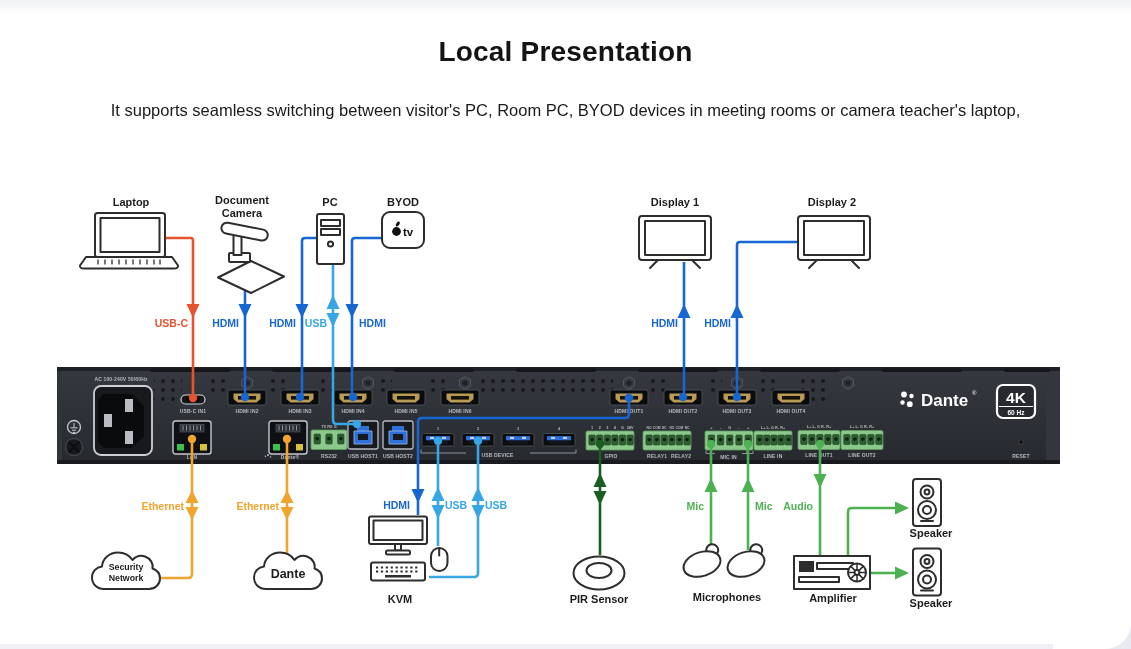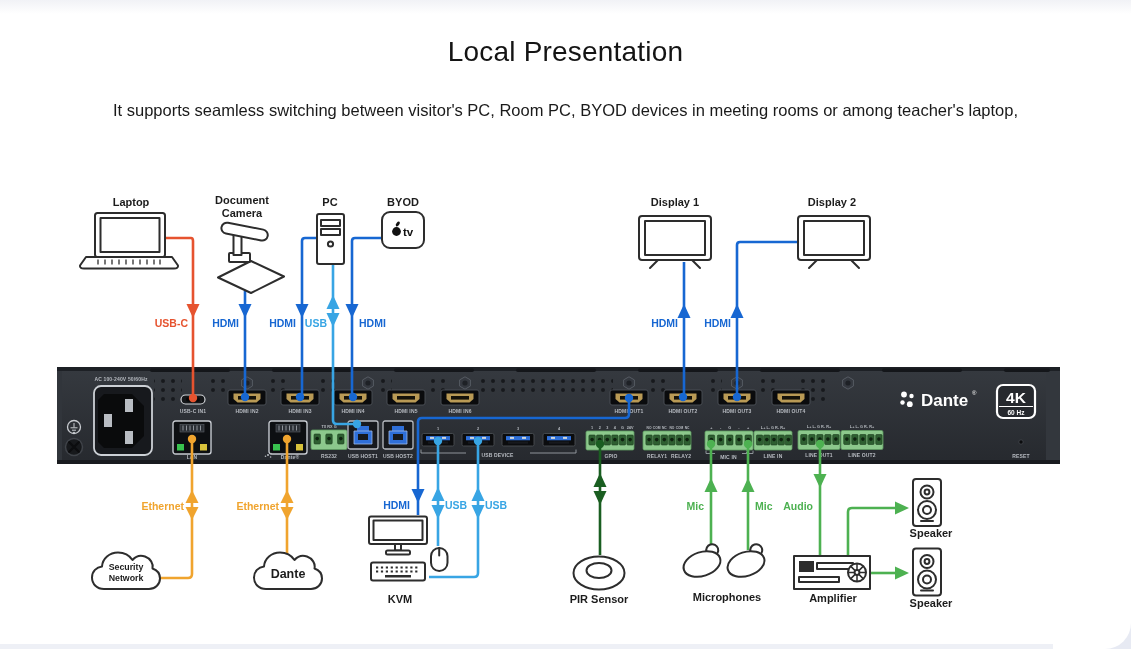--- a/index.html
+++ b/index.html
@@ -3,21 +3,21 @@
 <meta charset="utf-8">
 <style>
   html,body{margin:0;padding:0;background:#ffffff;}
   .page{
     position:relative;width:1131px;height:649px;overflow:hidden;
     background:linear-gradient(#f1f2f6 0px,#ffffff 14px);
     font-family:"Liberation Sans",sans-serif;
   }
   .title{
     position:absolute;top:36px;left:0;width:100%;text-align:center;
-    font-size:28px;font-weight:400;color:#141414;letter-spacing:.2px;margin:0;
+    font-size:28px;font-weight:700;color:#141414;letter-spacing:.2px;margin:0;
   }
   .subtitle{position:absolute;top:98px;left:0;width:100%;text-align:center;
     font-size:16.5px;color:#1a1a1a;line-height:25px;}
   .diagram{position:absolute;left:0;top:160px;}
   .bottom-strip{position:absolute;left:0;bottom:0;width:100%;height:5px;background:#eef0f6;}
   .corner{position:absolute;right:0;bottom:0;width:78px;height:78px;background:#e7eaf3;}
   .corner::after{content:"";position:absolute;inset:0;background:#fff;border-bottom-right-radius:26px;}
 
   
   svg{font-family:"Liberation Sans",sans-serif;}
@@ -38,21 +38,21 @@
   .pintxt{font-size:3.8px;font-weight:700;fill:var(--device-text);text-anchor:middle;}
   .pintxt-xs{font-size:3.3px;font-weight:700;fill:var(--device-text);text-anchor:middle;}
   .brand{fill:#ffffff;}
 </style>
 </head>
 <body>
 
 <div class="page">
   <h1 class="title">Local Presentation</h1>
   <div class="subtitle">
-    <div>It supports seamless switching between visitor's PC, Room PC, BYOD devices in meeting rooms or among teacher's laptop,</div>
+    <div>It supports seamless switching between visitor's PC, Room PC, BYOD devices in meeting rooms or camera teacher's laptop,</div>
   </div>
 
   <svg class="diagram" width="1131" height="489" viewBox="0 160 1131 489">
     <defs>
       <linearGradient id="bodyGrad" x1="0" y1="0" x2="0" y2="1">
         <stop offset="0" stop-color="#35393f"></stop>
           <stop offset="1" stop-color="#26292e"></stop>
       </linearGradient>
       <pattern id="vents" width="10" height="9" patternUnits="userSpaceOnUse">
         <circle cx="3" cy="3" r="2" fill="#17191d"></circle>

